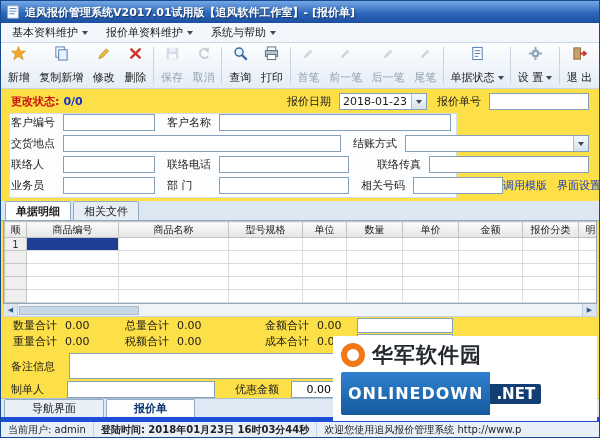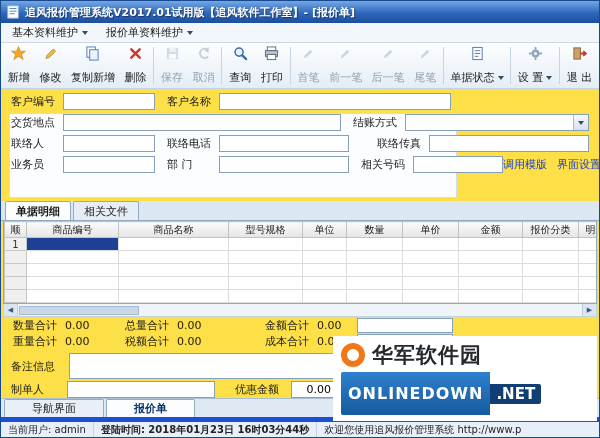--- a/index.html
+++ b/index.html
@@ -97,41 +97,45 @@
 
   <div class="menubar">
     <div class="menu-item">
         <span>基本资料维护</span>
         <span class="caret"></span>
       </div>
     <div class="menu-item">
         <span>报价单资料维护</span>
         <span class="caret"></span>
       </div>
+    <div class="menu-item">
+        <span>系统与帮助</span>
+        <span class="caret"></span>
+      </div>
   </div>
 
   <div class="toolbar">
     <div class="tbtn">
       <svg viewBox="0 0 16 16">
           <polygon points="8,0.5 10,5.5 15.5,5.5 11.2,9 13,14.5 8,11.2 3,14.5 4.8,9 0.5,5.5 6,5.5" fill="#F5A623" stroke="#C77E00" stroke-width="0.6"></polygon>
         </svg>
       <span>新增</span>
-    </div>
-    <div class="tbtn">
-      <svg viewBox="0 0 16 16">
-          <polygon points="3,13.5 4.3,9.8 11,3 13.5,5.5 6.8,12.3 3,13.5" fill="#E8B93C" stroke="#A8791A" stroke-width="0.6"></polygon>
-        </svg>
-      <span>修改</span>
     </div>
     <div class="tbtn">
       <svg viewBox="0 0 16 16">
           <rect x="2" y="1" width="9" height="11" fill="#fff" stroke="#4A78B0"></rect>
           <rect x="5" y="4" width="9" height="11" fill="#EAF2FF" stroke="#4A78B0"></rect>
         </svg>
       <span>复制新增</span>
+    </div>
+    <div class="tbtn">
+      <svg viewBox="0 0 16 16">
+          <polygon points="3,13.5 4.3,9.8 11,3 13.5,5.5 6.8,12.3 3,13.5" fill="#E8B93C" stroke="#A8791A" stroke-width="0.6"></polygon>
+        </svg>
+      <span>修改</span>
     </div>
     <div class="tbtn">
       <svg viewBox="0 0 16 16">
           <path d="M3.5 3.5 L12.5 12.5 M12.5 3.5 L3.5 12.5" stroke="#D0342C" stroke-width="2.6" stroke-linecap="round"></path>
         </svg>
       <span>删除</span>
     </div>
     <div class="tsep"></div>
     <div class="tbtn disabled">
       <svg viewBox="0 0 16 16">
@@ -223,20 +227,33 @@
           <rect x="2" y="2" width="7" height="12" fill="#C8A268" stroke="#8A6A32"></rect>
           <path d="M8.5 8 H14.5 M12 5.5 L14.8 8 L12 10.5" stroke="#D0342C" stroke-width="2" fill="none"></path>
         </svg>
       <span>退 出</span>
     </div>
   </div>
 
   <div class="formpanel">
     <div class="whitebox"></div>
 
+    <div class="frow">
+      <span class="redlab">更改状态:</span>
+      <span class="bluelab">0/0</span>
+      <span style="margin-left:auto" class="flab">报价日期</span>
+      <div class="combo" style="width:88px">
+        <span class="cval">2018-01-23</span>
+        <span class="cbtn">
+            <span class="caret"></span>
+          </span>
+      </div>
+      <span class="flab" style="margin-left:10px">报价单号</span>
+      <input class="tin" style="width: 100px;">
+    </div>
 
     <div class="frow">
       <span class="flab">客户编号</span>
       <input class="tin" style="width: 92px;">
       <span class="flab" style="margin-left:12px">客户名称</span>
       <input class="tin" style="width: 232px;">
     </div>
 
     <div class="frow">
       <span class="flab">交货地点</span>

